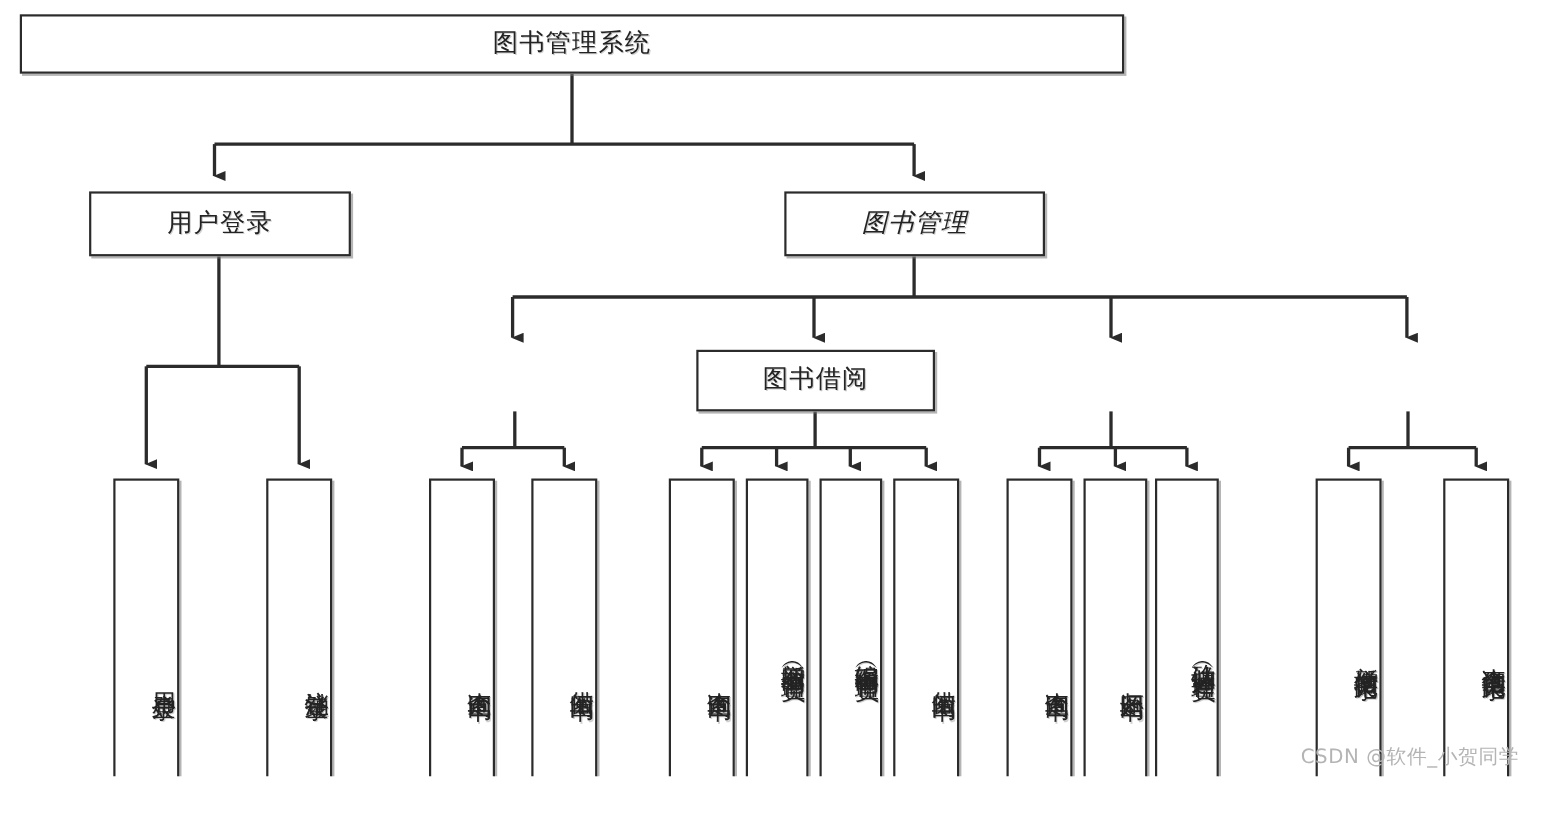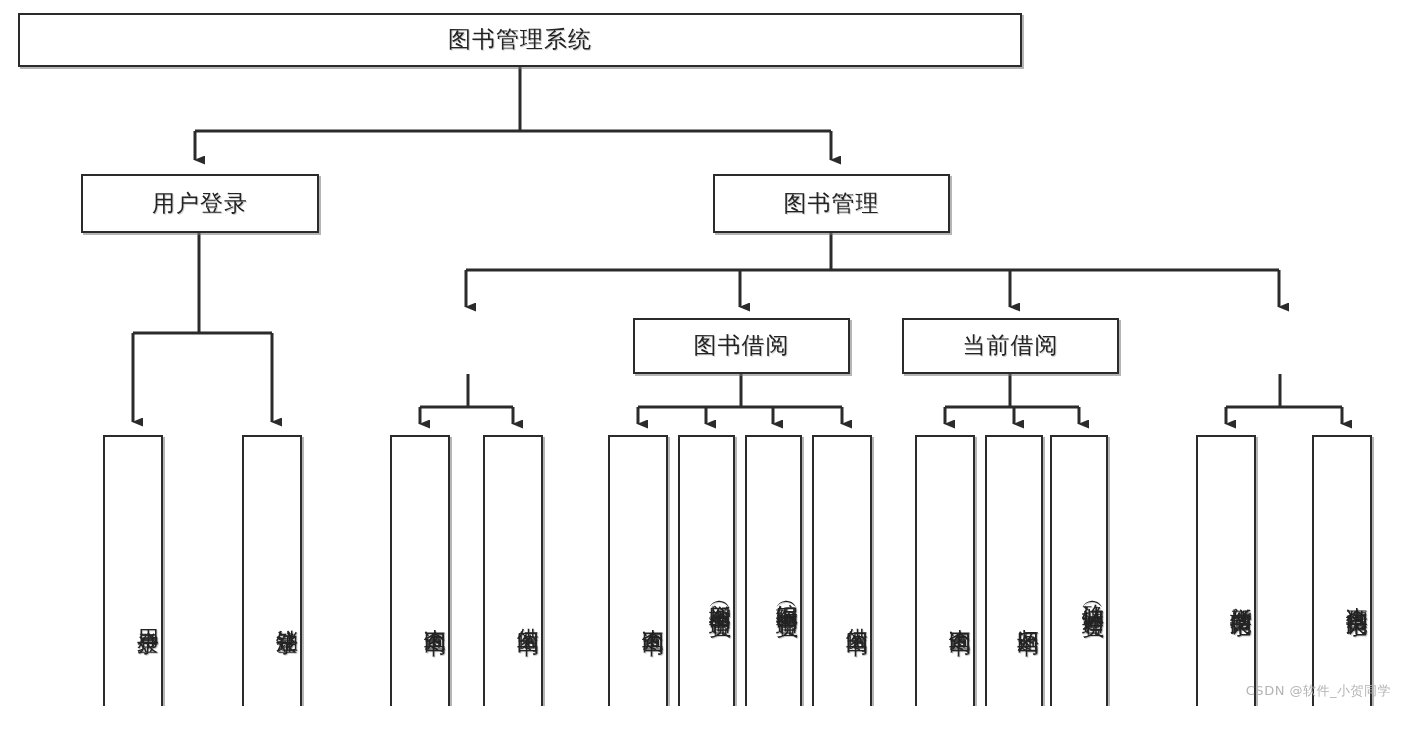--- a/index.html
+++ b/index.html
@@ -55,23 +55,23 @@
     white-space: nowrap;
   }
   .node.vertical.tall-text {
     padding-top: 22px;
   }
   .node-label {
     display: block;
   }
   #watermark {
     position: absolute;
-    right: 14px;
+    right: 24px;
     bottom: 6px;
-    font-size: 13px;
+    font-size: 18px;
     color: #b4b4b4;
     letter-spacing: 0.5px;
     white-space: nowrap;
     user-select: none;
   }
 </style>
 </head>
 <body>
 
 <div id="diagram-root">
@@ -127,29 +127,26 @@
     </g>
   </svg>
 
   <div class="node horizontal" style="left:18px; top:13px; width:1004px; height:54px;">
     <span class="node-label">图书管理系统</span>
   </div>
 
   <div class="node horizontal" style="left:81px; top:174px; width:238px; height:59px;">
     <span class="node-label">用户登录</span>
   </div>
-  <div class="node horizontal" style="left:713px; top:174px; width:237px; height:59px;">
+  <div class="node horizontal" style="left:713px; top:174px; width:237px; height:59px;font-style:italic;">
     <span class="node-label">图书管理</span>
   </div>
 
   <div class="node horizontal" style="left:633px; top:318px; width:217px; height:56px;">
     <span class="node-label">图书借阅</span>
-  </div>
-  <div class="node horizontal" style="left:902px; top:318px; width:217px; height:56px;">
-    <span class="node-label">当前借阅</span>
   </div>
 
   <div class="node vertical" style="left:103px; top:435px; width:60px; height:297px;">
     <span class="node-label">用户登录</span>
   </div>
   <div class="node vertical" style="left:242px; top:435px; width:60px; height:297px;">
     <span class="node-label">注销登录</span>
   </div>
 
   <div class="node vertical" style="left:390px; top:435px; width:60px; height:297px;">

